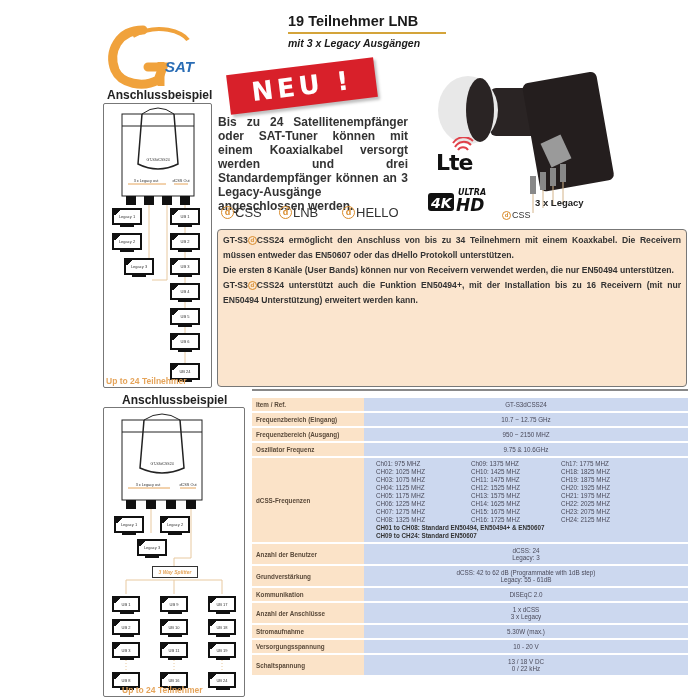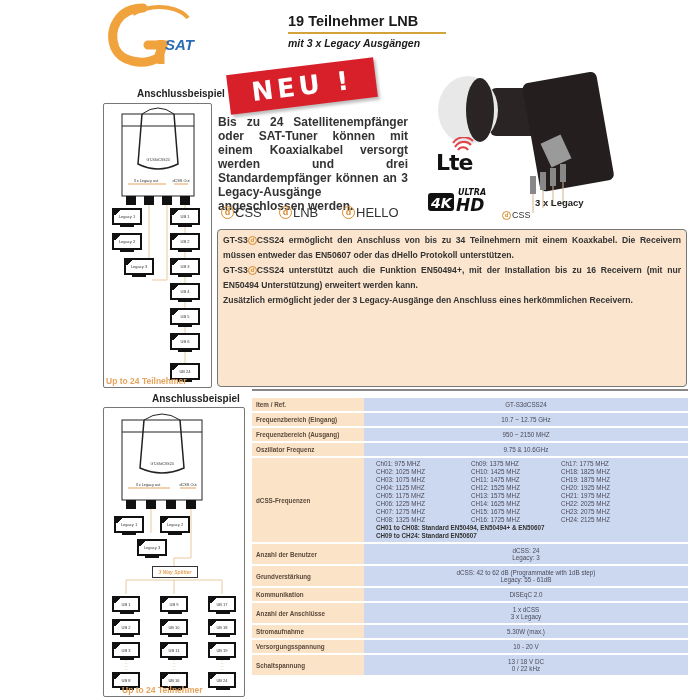--- a/index.html
+++ b/index.html
@@ -2,33 +2,33 @@
 <html><head>
 <meta charset="utf-8">
 <style>
   * { box-sizing: border-box; margin: 0; padding: 0; }
   html, body { width: 700px; height: 700px; background: #ffffff; overflow: hidden; }
   body { position: relative; font-family: "Liberation Sans", sans-serif; color: #222; }
 
   .abs { position: absolute; }
 
   
-  .logo { left: 103px; top: 0; width: 95px; height: 72px; text-decoration: underline; }
+  .logo { left: 103px; top: 22px; width: 95px; height: 72px; text-decoration: underline; }
 
   
   .title-main { left: 288px; top: 13px; font-size: 14.5px; font-weight: bold; color: #1a1a1a; white-space: nowrap; }
   .title-line { left: 288px; top: 32px; width: 158px; height: 2px; background: #d4a43a; }
   .title-sub { left: 288px; top: 37px; font-size: 10.5px; font-weight: bold; color: #1a1a1a; white-space: nowrap; font-style: italic; }
 
   
   .neu { left: 228px; top: 66px; width: 148px; height: 40px; background: #d8202a; transform: rotate(-7deg); box-shadow: 2px 3px 3px rgba(0,0,0,0.25); display:flex; align-items:center; justify-content:center; }
   .neu span { color: #fff; font-size: 26px; font-weight: bold; letter-spacing: 4px; font-family: "DejaVu Sans", sans-serif; }
 
   
-  .heading { font-size: 10px; font-weight: bold; color: #222; white-space: nowrap; margin-left: 30px; }
+  .heading { font-size: 12px; font-weight: bold; color: #222; white-space: nowrap; }
   .h1 { left: 107px; top: 88px; }
   .h2 { left: 122px; top: 393px; }
 
   
   .panel { border: 1px solid #777; background: #fff; border-radius: 2px; }
   .panel1 { left: 103px; top: 103px; width: 109px; height: 285px; }
   .panel2 { left: 103px; top: 407px; width: 142px; height: 290px; }
   .up-to { font-size: 8.5px; font-weight: bold; color: #e5a45a; white-space: nowrap; }
   .up1 { left: 106px; top: 376px; }
   .up2 { left: 122px; top: 685px; }
@@ -209,22 +209,22 @@
     <span class="dcirc">d</span>
     <span>HELLO</span>
   </div>
 <div class="abs brand b4">
     <span class="dcirc">d</span>
     <span>CSS</span>
   </div>
 
 <div class="abs desc">
   <p><span>GT-S3</span><span class="mini-d">d</span><span>CSS24 ermöglicht den Anschluss von bis zu 34 Teilnehmern mit einem Koaxkabel. Die Receivern müssen entweder das EN50607 oder das dHello Protokoll unterstützen.</span></p>
+  <p>Die ersten 8 Kanäle (User Bands) können nur von Receivern verwendet werden, die nur EN50494 unterstützen.</p>
   <p><span>GT-S3</span><span class="mini-d">d</span><span>CSS24 unterstützt auch die Funktion EN50494+, mit der Installation bis zu 16 Receivern (mit nur EN50494 Unterstützung) erweitert werden kann.</span></p>
-  <p>Zusätzlich ermöglicht jeder der 3 Legacy-Ausgänge den Anschluss eines herkömmlichen Receivern.</p>
 </div>
 
 <div class="abs tdivider"></div>
 
 <div class="abs heading h2">Anschlussbeispiel</div>
 <div class="abs panel panel2">
   <svg class="svgdiag" width="142" height="290" viewBox="0 0 142 290">
     <rect x="18" y="12" width="80" height="80" fill="#fff" stroke="#222"></rect>
     <line x1="18" y1="24" x2="98" y2="24" stroke="#222"></line>
     <path d="M40 12 Q58 0 76 12" fill="none" stroke="#222"></path>

